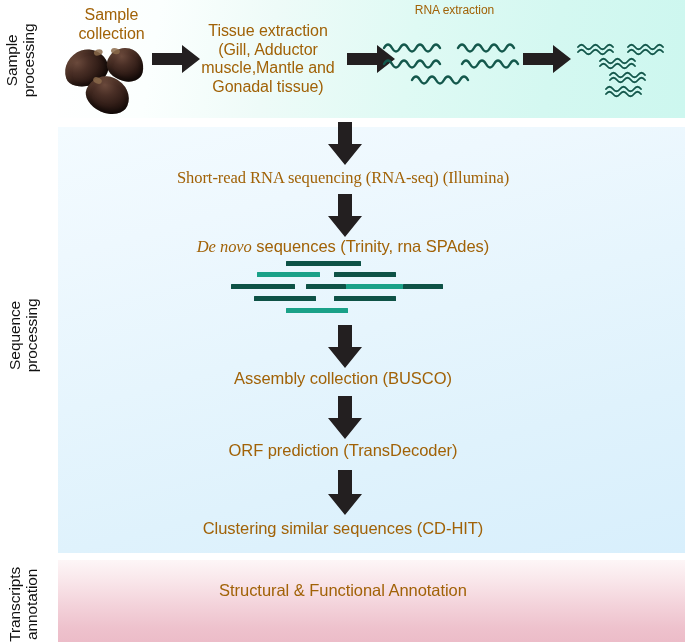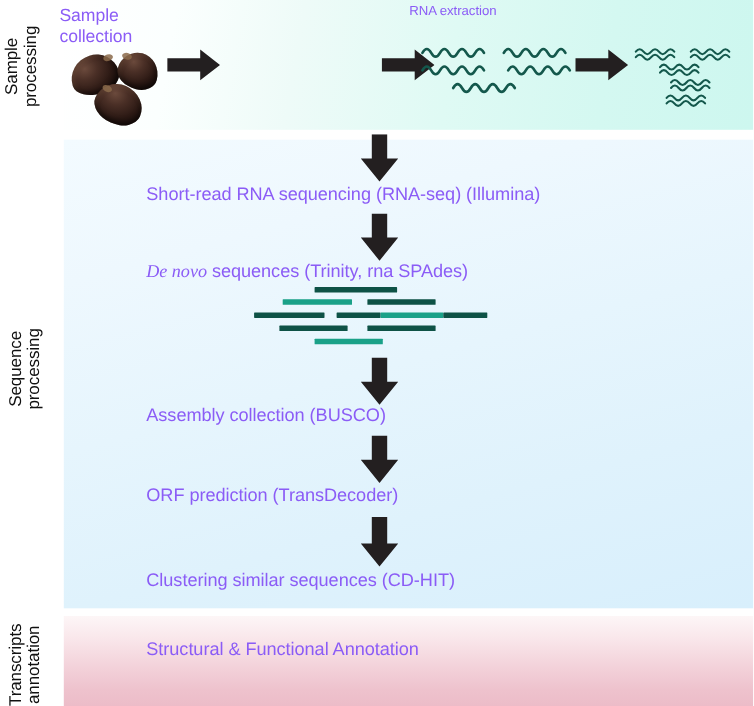--- a/index.html
+++ b/index.html
@@ -81,22 +81,22 @@
   }
   #stage-label-annotation {
     left: -25px;
     top: 587px;
     width: 96px;
   }
 
   
   .node-text {
     position: absolute;
-    color: #8b5cf6;
-    text-align: left;
+    color: #a16207;
+    text-align: center;
     line-height: 1.17;
     white-space: pre-line;
     letter-spacing: -0.05px;
   }
   .t-step { font-size: 16.5px; }
 
   #label-sample-collection {
     left: 54px; top: 6px; width: 115px;
     font-size: 16px;
   }
@@ -106,21 +106,21 @@
   }
   #label-rna-extraction {
     left: 372px; top: 3px; width: 165px;
     font-size: 12px;
   }
   #label-library-construction {
     left: 556px; top: 3px; width: 125px;
     font-size: 16px;
   }
   #label-short-read {
-    left: 133px; top: 168px; width: 420px;
+    left: 133px; top: 168px; width: 420px; font-family: Liberation Serif, serif;
   }
   #label-denovo {
     left: 133px; top: 237px; width: 420px;
   }
   #label-busco {
     left: 133px; top: 369px; width: 420px;
   }
   #label-orf {
     left: 133px; top: 441px; width: 420px;
   }
@@ -227,20 +227,24 @@
       <div class="shell-hinge" style="left:2px; top:6px;"></div>
     </div>
   </div>
 
   <div class="arrow" style="left:152px; top:44px;">
     <svg width="48" height="30" viewBox="0 0 48 30">
       <path d="M0,9 L30,9 L30,1 L48,15 L30,29 L30,21 L0,21 Z" fill="#231f20"></path>
     </svg>
   </div>
 
+  <div class="node-text" id="label-tissue-extraction">Tissue extraction
+(Gill, Adductor
+muscle,Mantle and
+Gonadal tissue)</div>
 
   <div class="arrow" style="left:347px; top:44px;">
     <svg width="48" height="30" viewBox="0 0 48 30">
       <path d="M0,9 L30,9 L30,1 L48,15 L30,29 L30,21 L0,21 Z" fill="#231f20"></path>
     </svg>
   </div>
 
   <div class="node-text" id="label-rna-extraction">RNA extraction</div>
 
   <div id="rna-strands">

